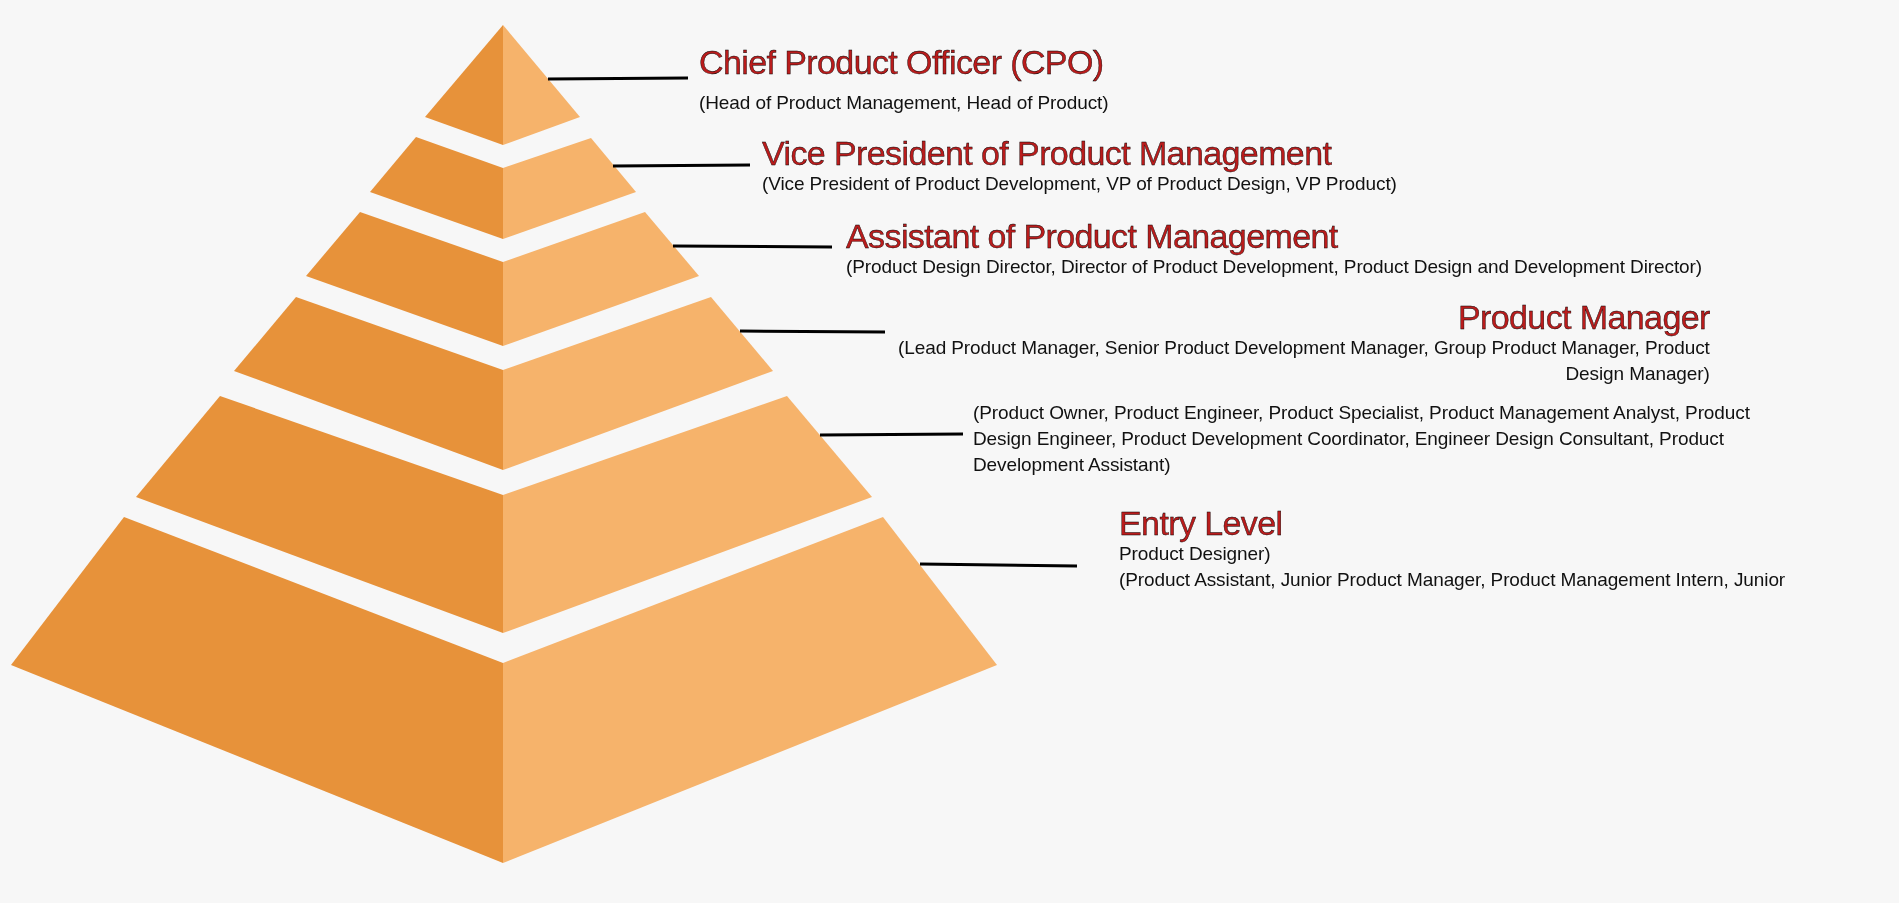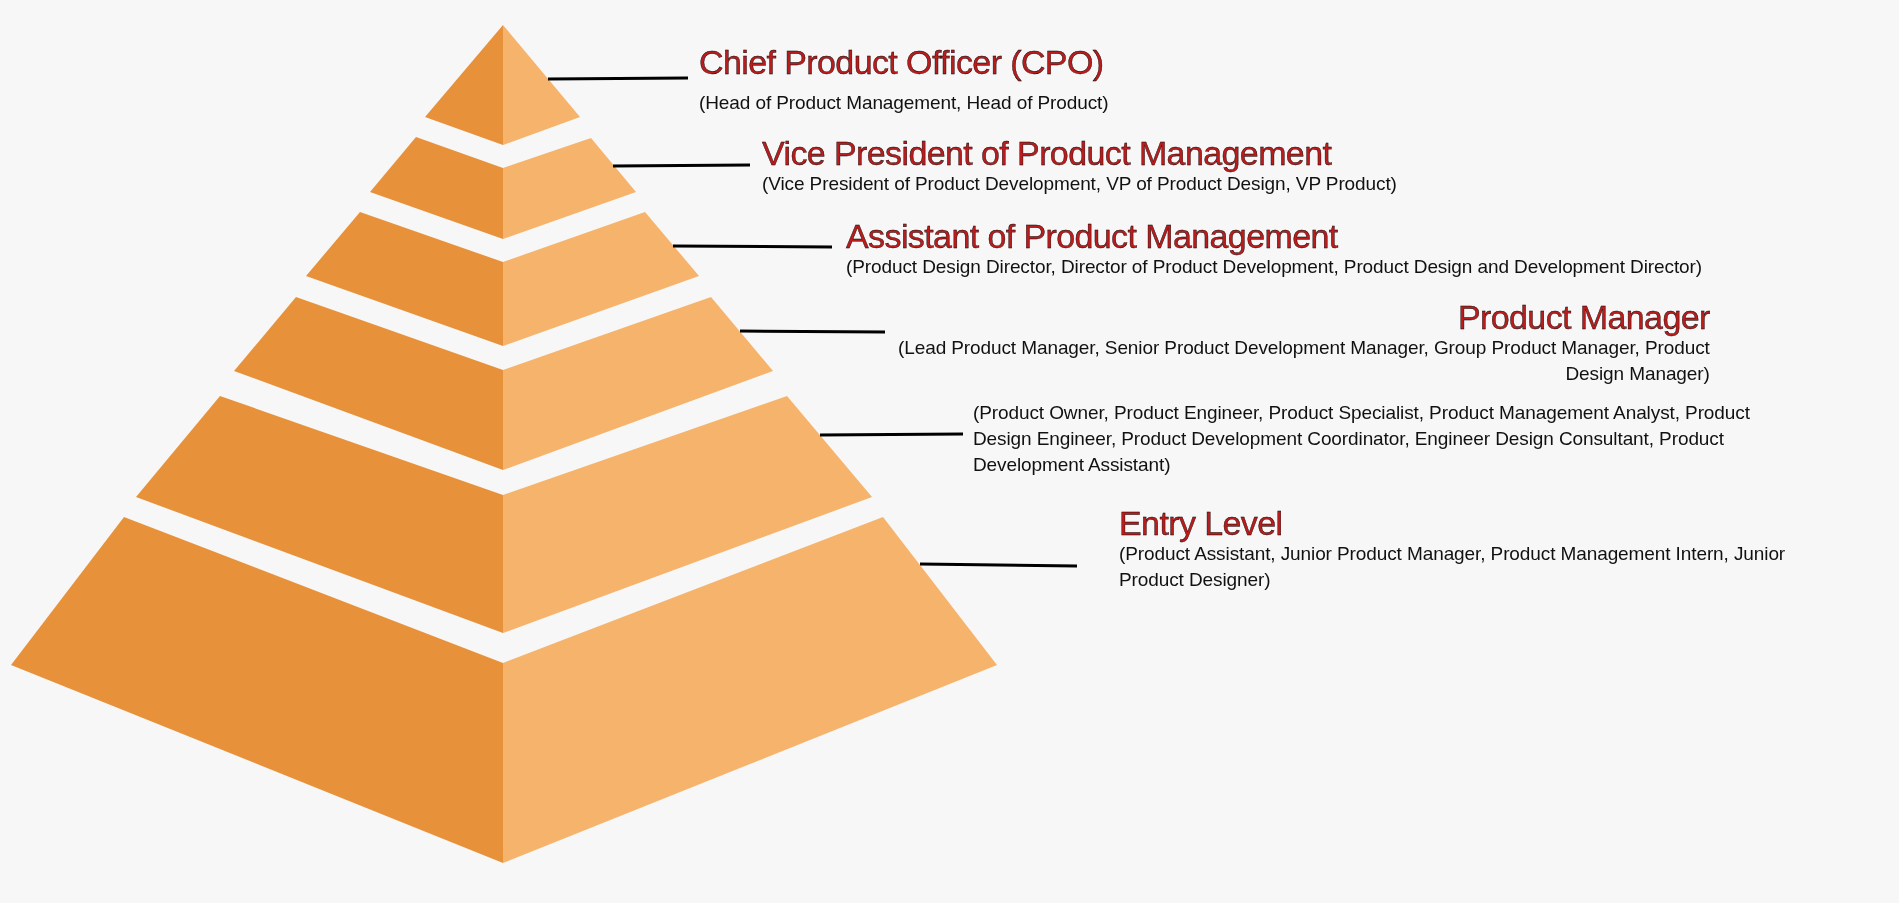--- a/index.html
+++ b/index.html
@@ -108,15 +108,15 @@
 </div>
 
 <div class="label" style="left:973px; top:400px;">
   <span class="subtitle">(Product Owner, Product Engineer, Product Specialist, Product Management Analyst, Product</span>
   <span class="subtitle">Design Engineer, Product Development Coordinator, Engineer Design Consultant, Product</span>
   <span class="subtitle">Development Assistant)</span>
 </div>
 
 <div class="label" style="left:1087px; top:505px;margin-left:32px;">
   <span class="title">Entry Level</span>
+  <span class="subtitle">Product Designer)</span>
   <span class="subtitle">(Product Assistant, Junior Product Manager, Product Management Intern, Junior</span>
-  <span class="subtitle">Product Designer)</span>
 </div>
 
 </body></html>

